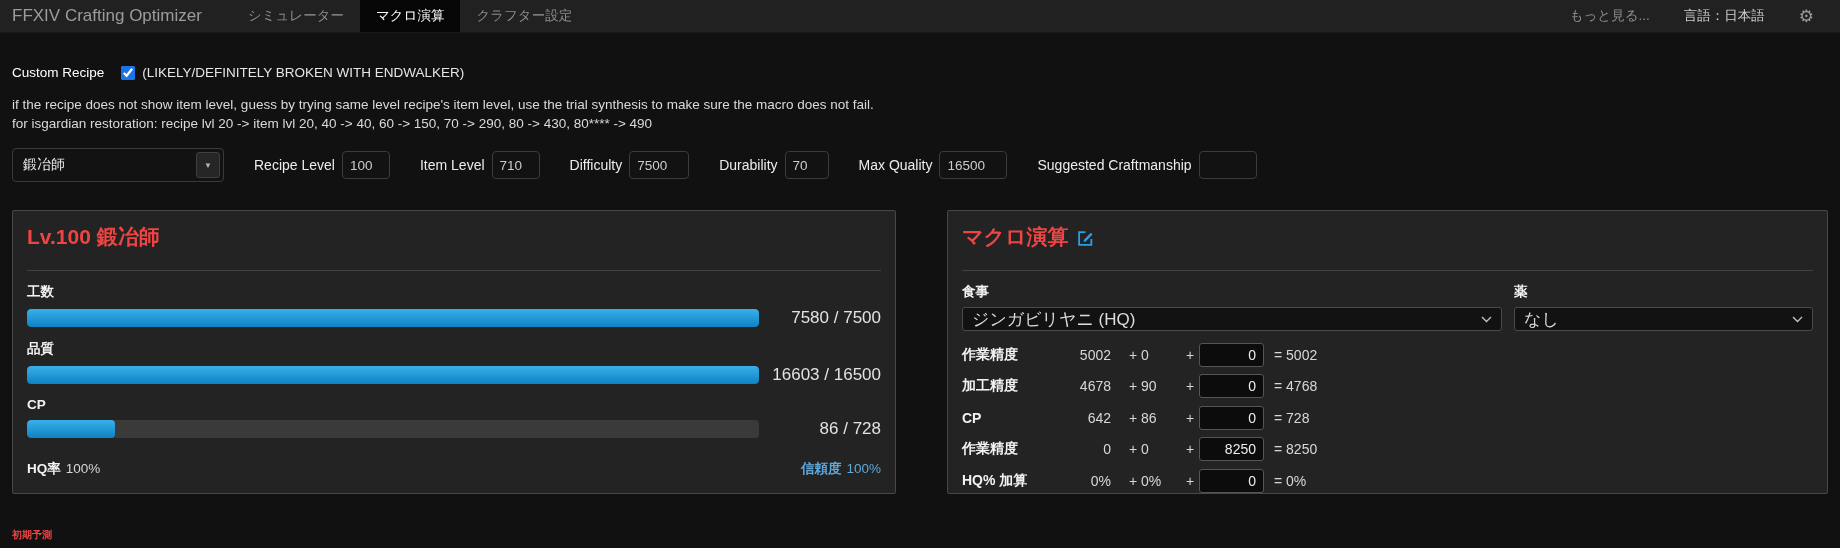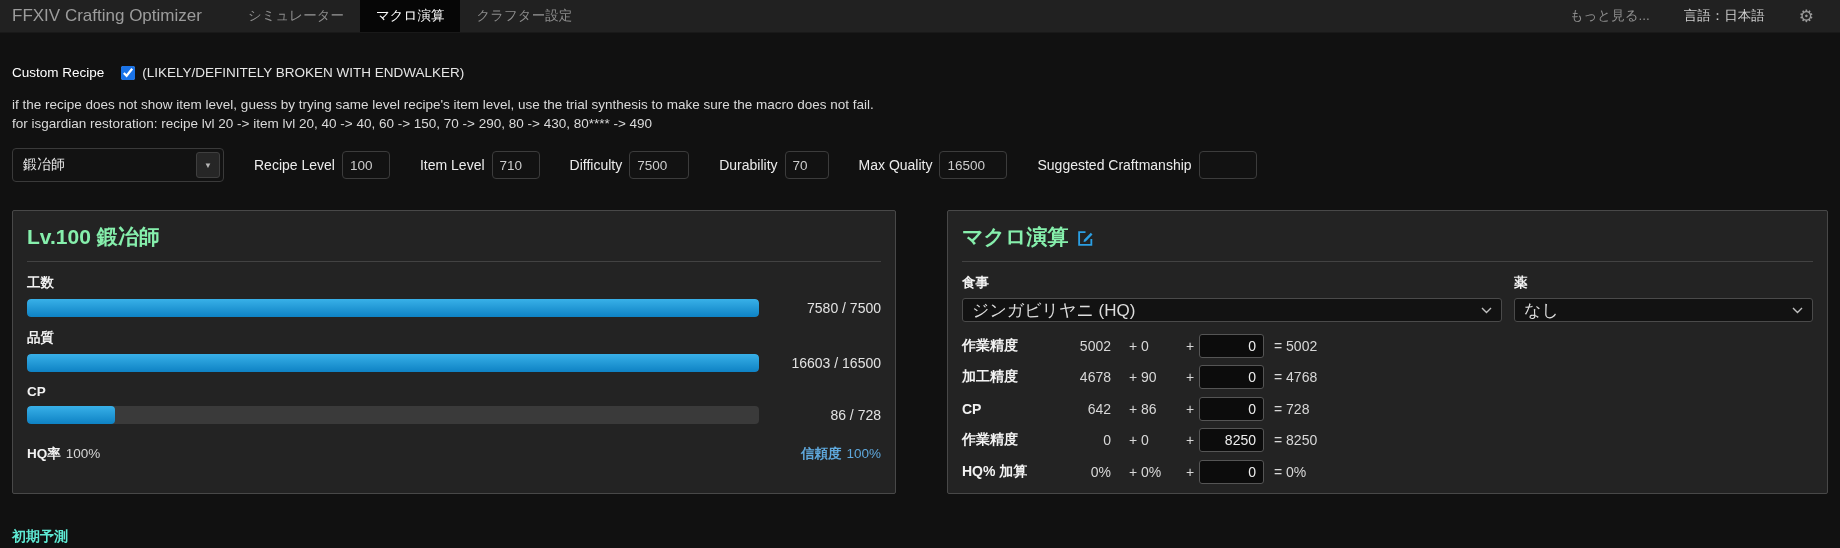--- a/index.html
+++ b/index.html
@@ -36,29 +36,29 @@
   .caret-btn span { font-size:8px; color:#b5b5b5; }
   .field { display:flex; align-items:center; margin-left:30px;justify-content:space-between; }
   .field label { font-size:14px; color:#ececec; margin-right:7px; white-space:nowrap; }
   .field input { height:28px; background:#121212; border:1px solid #3c3c3c; border-radius:4px; color:#cccccc;
     font-size:13.5px; padding:0 7px; font-family:inherit; }
   
   .panels { margin-top:28px; display:flex; gap:51px; }
   .panel { background:#232323; border:1px solid #484848; border-radius:2px; padding:12px 14px; height:284px; }
   .panel-left { width:885px; }
   .panel-right { width:882px; }
-  .panel-title { font-size:21px; font-weight:bold; color:#86efac; padding-bottom:10px; border-bottom:1px solid #424242;
+  .panel-title { font-size:21px; font-weight:bold; color:#ef4444; padding-bottom:19px; border-bottom:1px solid #424242;
     display:flex; align-items:center; gap:9px; }
   
   .bar-block { margin-top:12px; }
   .bar-label { font-size:13.5px; font-weight:bold; color:#f2f2f2; margin-bottom:7px; }
   .bar-row { display:flex; align-items:center; }
   .bar-track { width:732px; height:18px; border-radius:4px; background:#3a3a3a; overflow:hidden; }
   .bar-fill { height:100%; border-radius:4px; background:linear-gradient(to bottom,#38b0e8,#0e82c4); }
-  .bar-value { flex:1; text-align:right; font-size:14px; color:#e2e2e2; }
+  .bar-value { flex:1; text-align:right; font-size:17px; color:#e2e2e2; }
   .sim-footer { margin-top:21px; display:flex; align-items:center; font-size:13.5px; }
   .sim-footer b { color:#f2f2f2; }
   .sim-footer .val { color:#d6d6d6; margin-left:5px; }
   .f-dur { width:276px; }
   .f-rel { margin-left:auto; color:#5fa8dc; }
   .f-rel b, .f-rel .val { color:#5fa8dc; }
   
   .edit-icon { cursor:pointer; display:inline-flex; margin-top:3px; }
   .selects-row { margin-top:12px; display:flex; gap:12px; }
   .sel-col-food { width:540px; }
@@ -69,21 +69,21 @@
   .sel svg { margin-left:auto; }
   .stats { margin-top:8px; }
   .stat-row { display:flex; align-items:center; height:31.5px; font-size:14px; color:#d8d8d8; }
   .stat-label { width:100px; font-weight:bold; color:#f2f2f2; }
   .stat-base { width:49px; text-align:right; }
   .stat-bonus { width:57px; margin-left:18px; }
   .stat-plus { width:13px; }
   .stat-input { width:65px; height:24px; background:#0c0c0c; border:1px solid #555555; border-radius:3px;
     color:#ededed; font-size:14px; text-align:right; padding:0 7px; font-family:inherit; }
   .stat-total { margin-left:10px; }
-  .bottom-label { margin-top:34px; margin-left:12px; font-size:14px; font-weight:bold; color:#5eead4; }
+  .bottom-label { margin-top:34px; margin-left:12px; font-size:10px; font-weight:bold; color:#ef4444; }
 </style>
 </head>
 <body>
 
 <div class="navbar">
   <div class="brand">FFXIV Crafting Optimizer</div>
   <div class="tab">シミュレーター</div>
   <div class="tab active">マクロ演算</div>
   <div class="tab">クラフター設定</div>
   <div class="nav-right">

